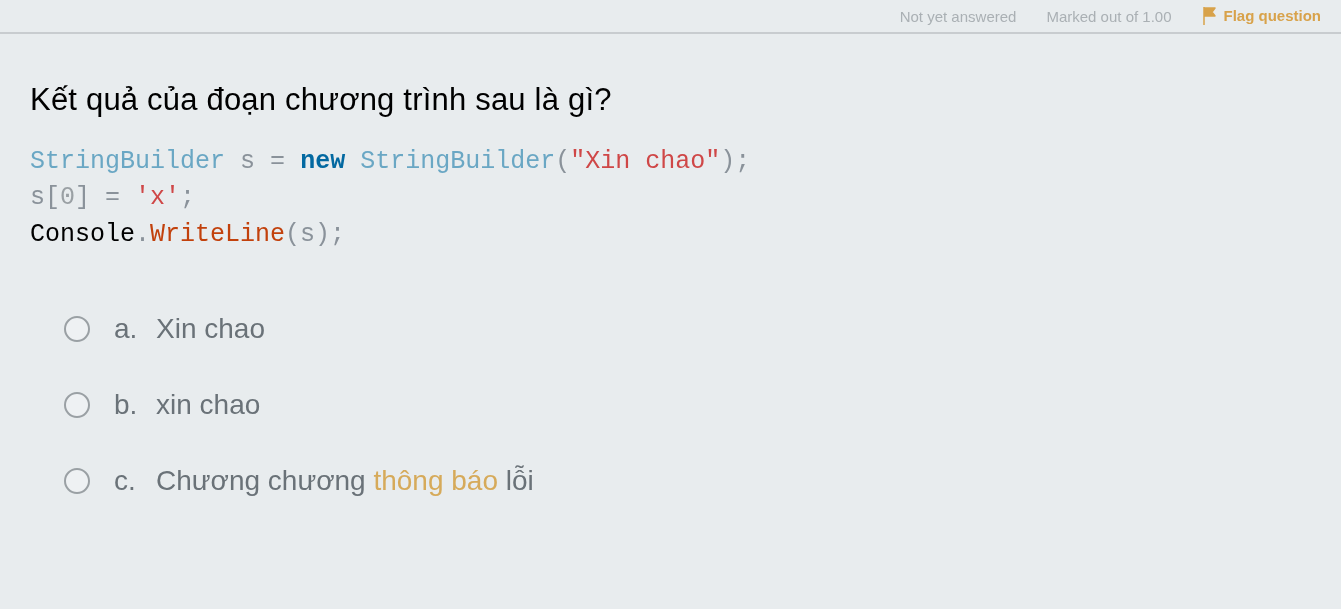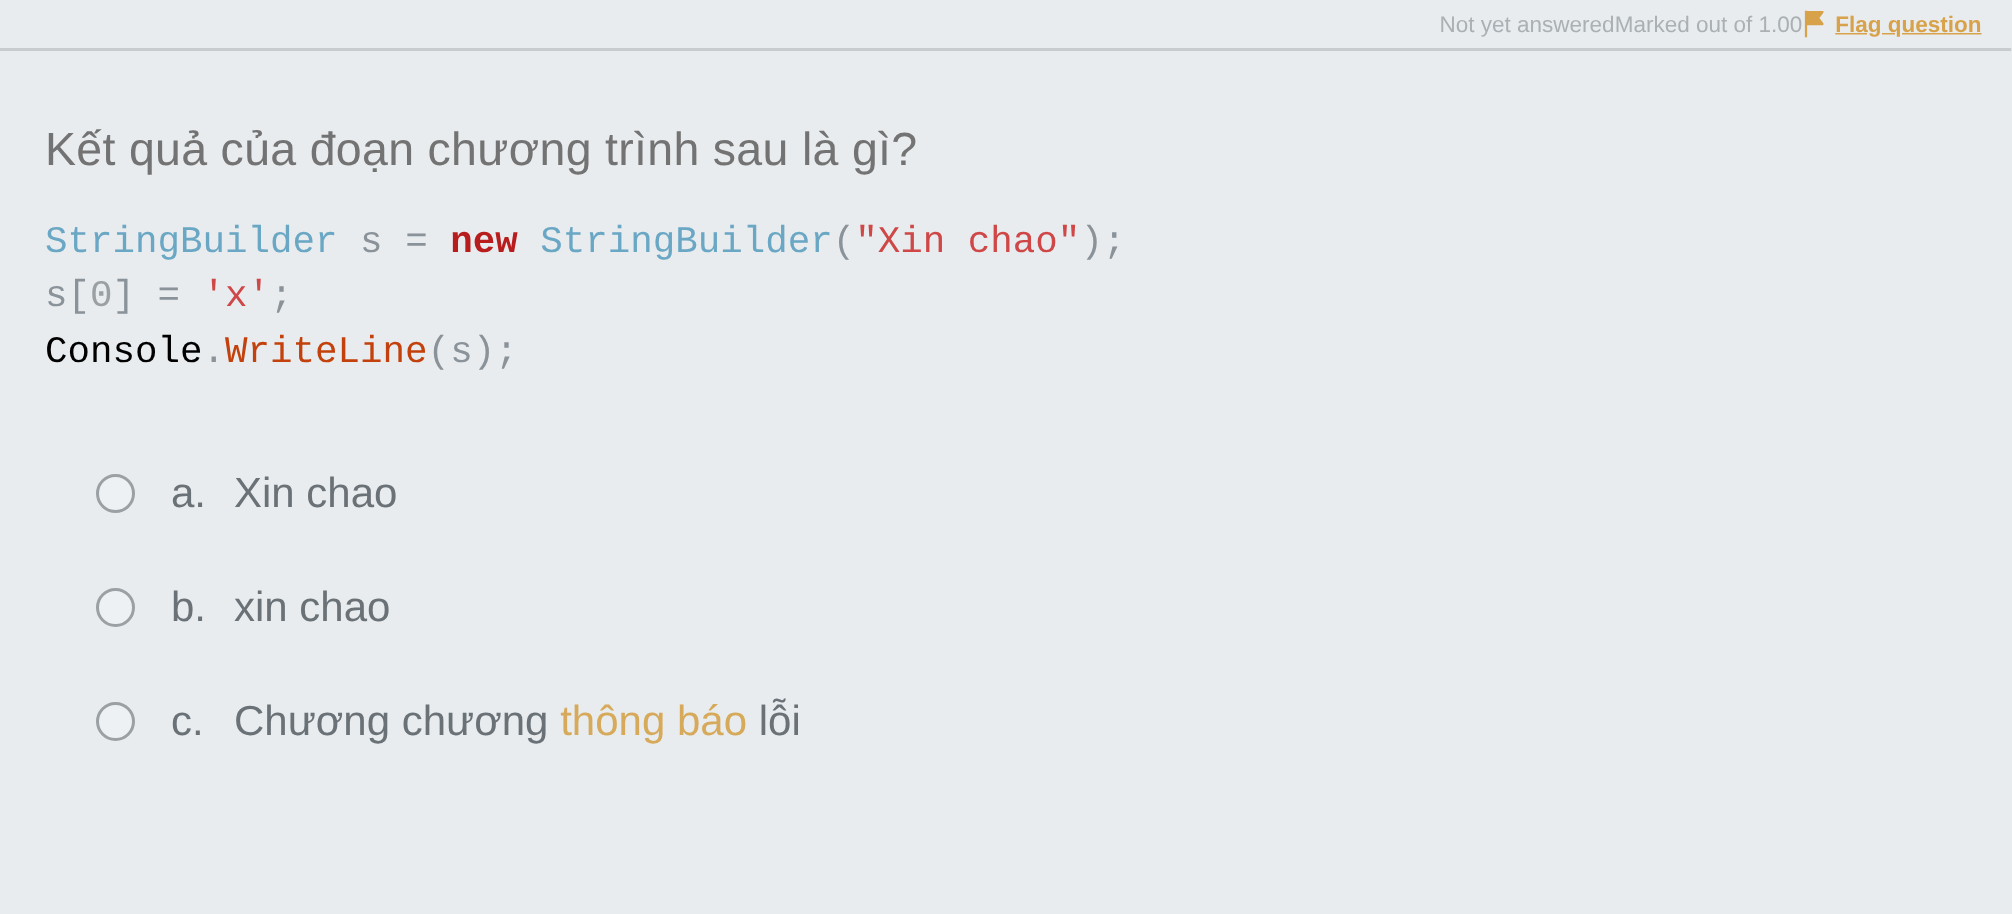--- a/index.html
+++ b/index.html
@@ -10,53 +10,53 @@
     background: #e8ecee;
     overflow: hidden;
   }
   .topbar {
     height: 34px;
     border-bottom: 2px solid #c8cccf;
     display: flex;
     align-items: center;
     justify-content: flex-end;
     padding: 0 20px;
+    gap: 30px;
     color: #aab0b4;
     font-size: 15px;
   }
   .topbar .flag {
     display: flex;
-    align-items: center;
+    align-items: flex-start;
     gap: 6px;
     color: #d8a24a;
     font-weight: 600;
-    text-decoration: underline;
   }
   .topbar .flag svg { display: block; }
   .content {
     padding: 48px 30px 0 30px;
   }
   .question-text {
     font-size: 31px;
-    color: #737373;
+    color: #000000;
     margin-bottom: 26px;
     letter-spacing: 0.2px;
   }
   .code {
     font-family: "Consolas", "Courier New", monospace;
     font-size: 25px;
     line-height: 1.45;
     color: #5a6268;
     margin-bottom: 60px;
     white-space: pre;
   }
   .tk-type    { color: #6aa7c4; }
   .tk-var     { color: #8a929a; }
   .tk-op      { color: #8a929a; }
-  .tk-kw      { color: #b91c1c; font-weight: 600; }
+  .tk-kw      { color: #0369a1; font-weight: 600; }
   .tk-class   { color: #6aa7c4; }
   .tk-str     { color: #cf4747; }
   .tk-num     { color: #9aa0a4; }
   .tk-char    { color: #cf4747; }
   .tk-obj     { color: #000000; }
   .tk-method  { color: #c2410c; }
   .answers {
     display: flex;
     flex-direction: column;
     gap: 44px;

